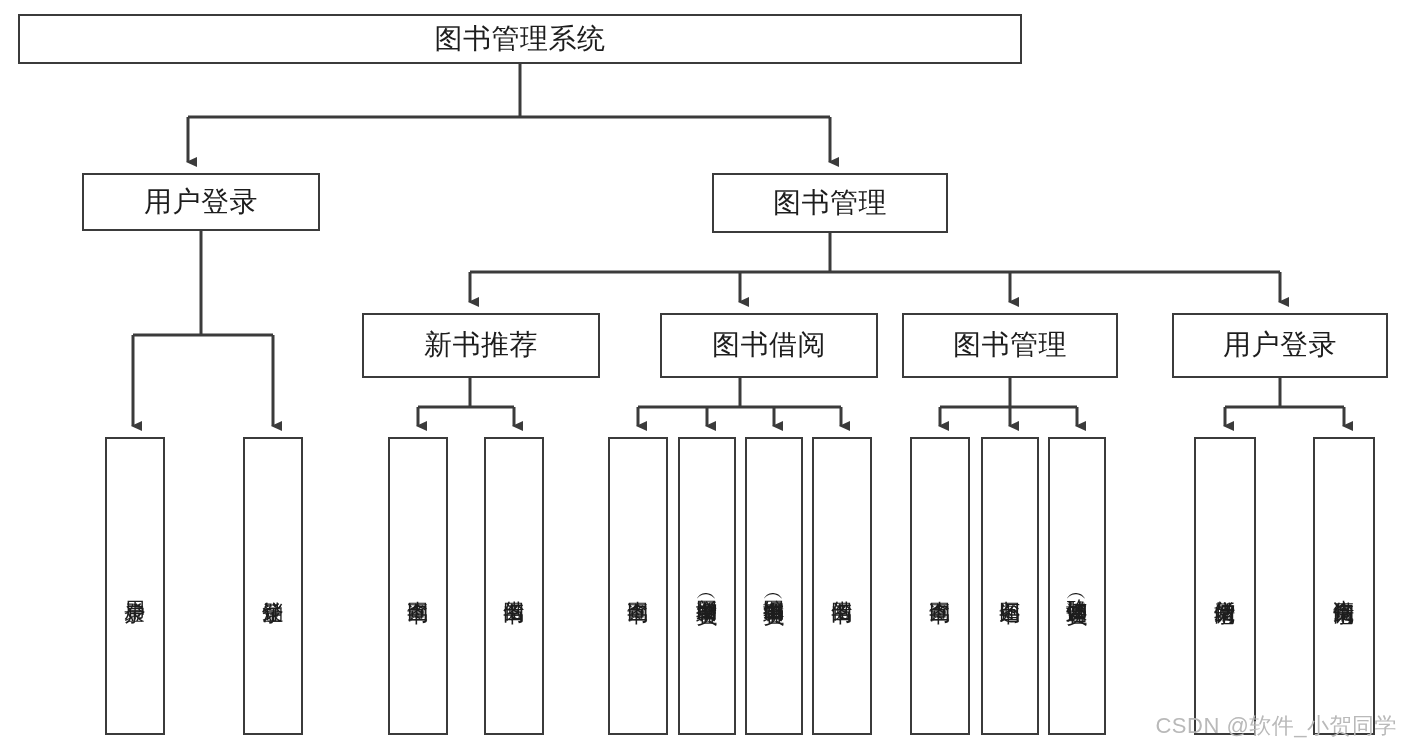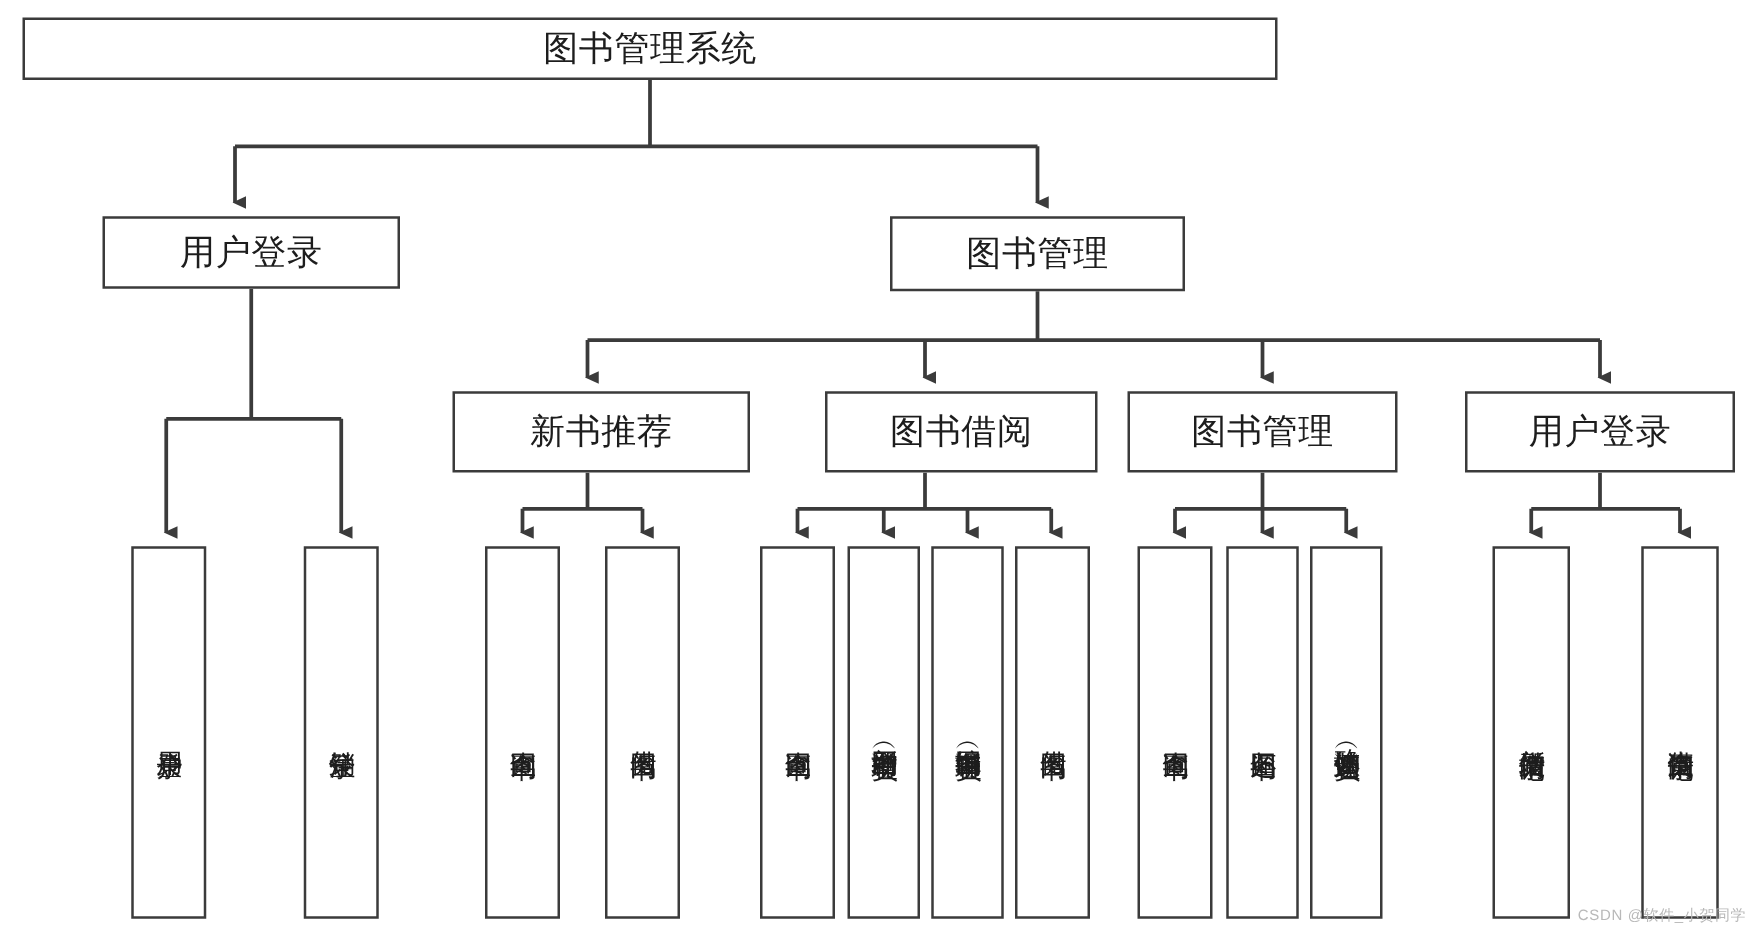--- a/index.html
+++ b/index.html
@@ -52,21 +52,21 @@
     font-size: 21px;
     line-height: 1.22;
     letter-spacing: 1px;
     white-space: normal;
     max-height: 280px;
   }
   .watermark {
     position: absolute;
     right: 8px;
     bottom: 6px;
-    font-size: 12px;
+    font-size: 22px;
     color: #b9b9b9;
     letter-spacing: 0.5px;
     white-space: nowrap;
     z-index: 5;
   }
 </style>
 </head>
 <body>
 
 <div id="canvas">

